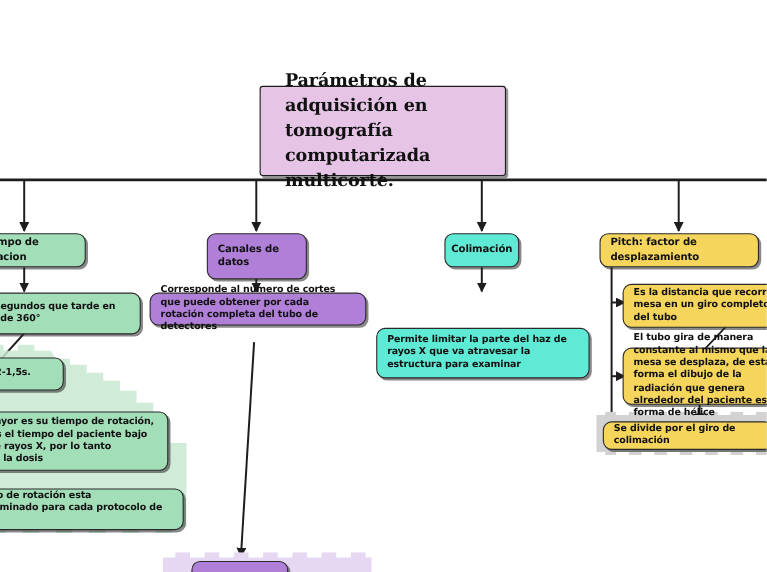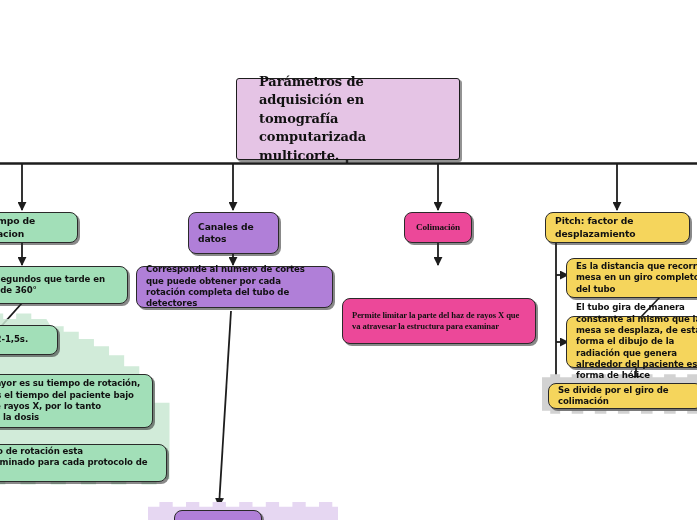--- a/index.html
+++ b/index.html
@@ -64,28 +64,28 @@
   
   .n-root {
     background: #e5c4e5;
     border-color: #1d1d1d;
     border-radius: 3px;
     box-shadow: 2px 2px 0 rgba(40,40,40,0.5);
     padding: 14px 22px;
   }
   .n-root .node-text {
     font-family: "DejaVu Serif", serif;
-    font-size: 13px;
+    font-size: 16px;
     font-weight: bold;
     line-height: 1.42;
   }
   
   .c-green  { background: #a2dfb8; }
   .c-purple { background: #b07fd8; }
-  .c-pink   { background: #ec4899; font-family: Liberation Serif, serif; }
+  .c-pink   { background: #5eead4; }
   .c-yellow { background: #f5d55c; }
   .t-md  { font-size: 8.6px; }
   .t-hd  { font-size: 9.2px; }
 </style>
 </head>
 <body>
 
 <div id="canvas">
 
   <div class="halo halo-green" style="left:-40px; top:308px; width:216px; height:182px; clip-path: polygon(0% 6%, 4% 6%, 4% 3%, 9% 3%, 9% 6%, 14% 6%, 14% 3%, 20% 3%, 20% 6%, 26% 6%, 26% 3%, 33% 3%, 33% 6%, 40% 6%, 42% 10%, 48% 10%, 48% 13%, 55% 13%, 55% 17%, 62% 17%, 62% 21%, 69% 21%, 69% 26%, 76% 26%, 76% 32%, 83% 32%, 83% 40%, 90% 40%, 90% 52%, 97% 52%, 97% 94%, 91% 94%, 91% 97%, 84% 97%, 84% 94%, 77% 94%, 77% 97%, 70% 97%, 70% 94%, 63% 94%, 63% 97%, 56% 97%, 56% 94%, 49% 94%, 49% 97%, 42% 97%, 42% 94%, 35% 94%, 35% 97%, 28% 97%, 28% 94%, 21% 94%, 21% 97%, 14% 97%, 14% 94%, 7% 94%, 7% 97%, 0% 97%);"></div>
@@ -150,21 +150,21 @@
   </div>
 
   <div class="node c-green" style="left:-52px; top:444px; width:219px; height:38px;">
     <div class="node-text t-md">El tiempo de rotación esta predeterminado para cada protocolo de estudio</div>
   </div>
 
   <div class="node c-purple" style="left:188px; top:212px; width:91px; height:42px; justify-content:center;">
     <div class="node-text t-hd">Canales de datos</div>
   </div>
 
-  <div class="node c-purple" style="left:136px; top:266px; width:197px; height:42px;">
+  <div class="node c-purple" style="left:136px; top:266px; width:197px; height:30px;">
     <div class="node-text t-md">Corresponde al numero de cortes que puede obtener por cada rotación completa del tubo de detectores</div>
   </div>
 
   <div class="node c-purple" style="left:174px; top:510px; width:88px; height:30px;">
     <div class="node-text t-md"></div>
   </div>
 
   <div class="node c-pink" style="left:404px; top:212px; width:68px; height:31px; justify-content:center;">
     <div class="node-text t-hd">Colimación</div>
   </div>

